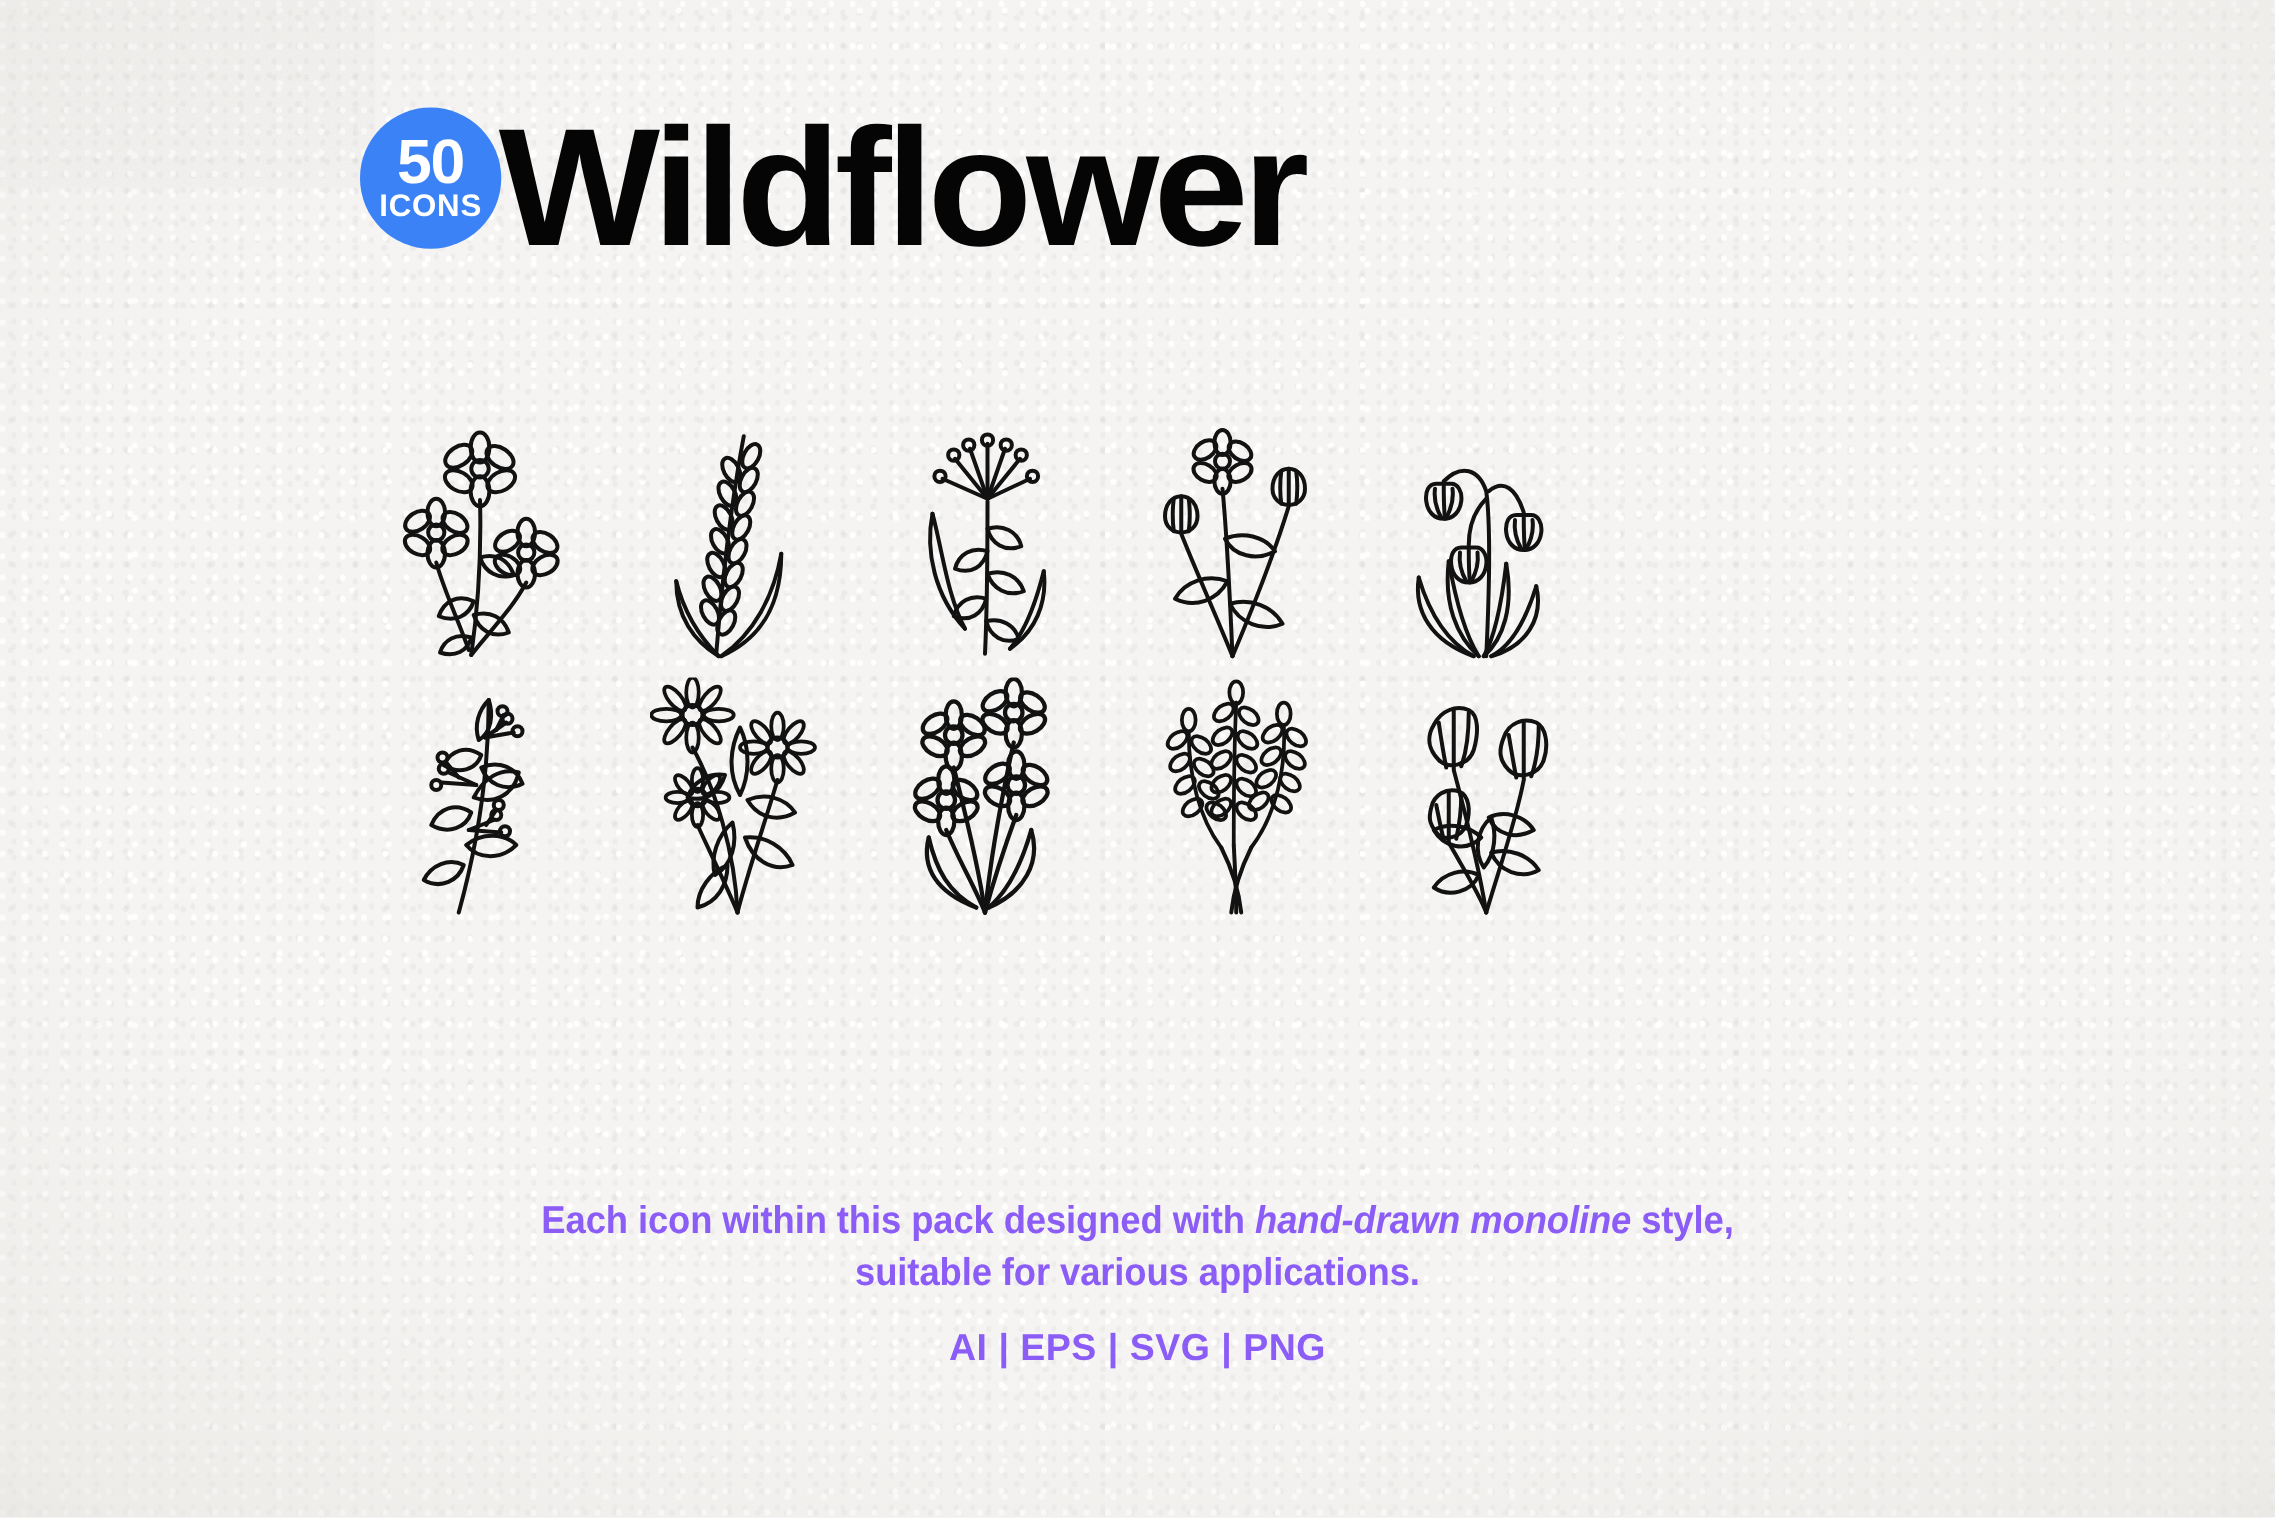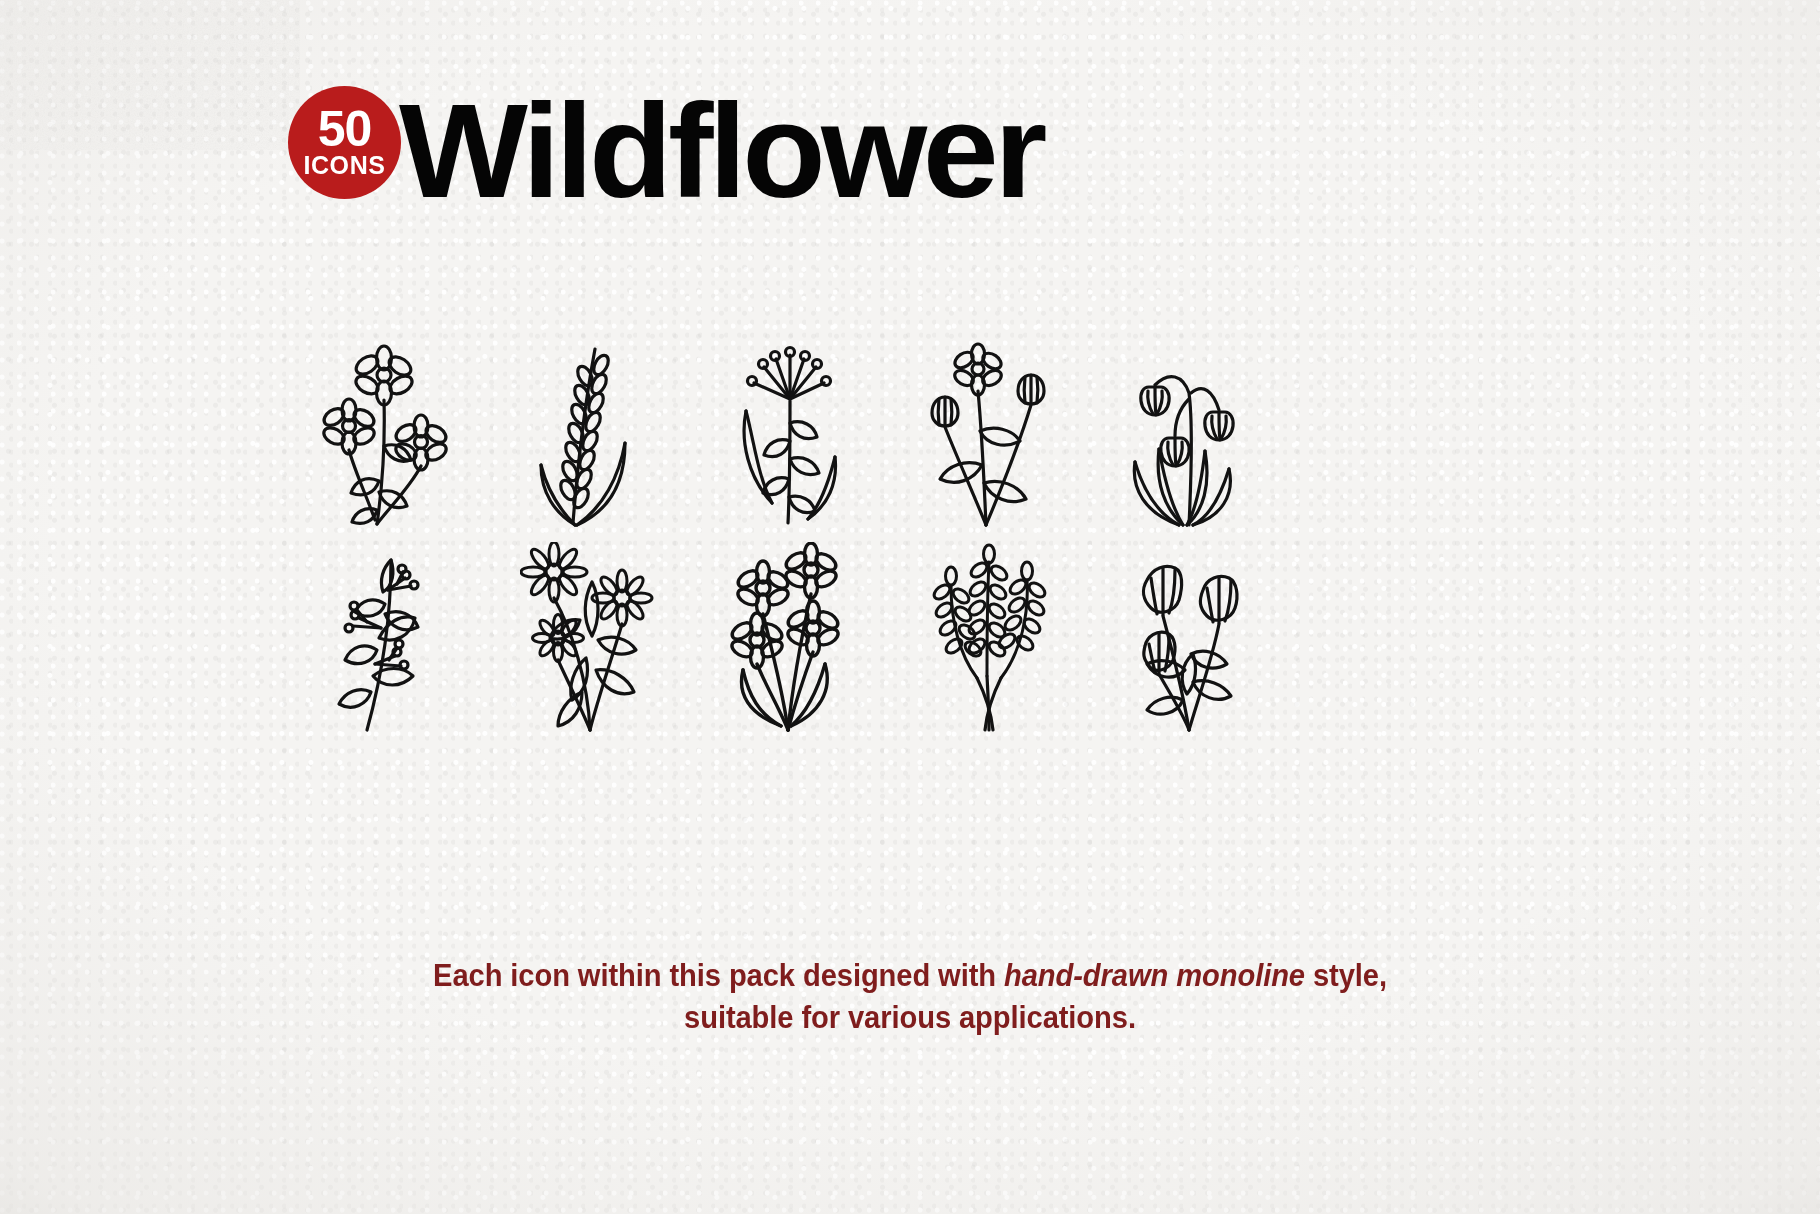--- a/index.html
+++ b/index.html
@@ -45,21 +45,21 @@
 
   
   .header {
     position: absolute;
     left: 288px; top: 76px;
     display: flex; align-items: flex-start;
   }
   .badge {
     width: 113px; height: 113px;
     border-radius: 50%;
-    background: #b91c1c;
+    background: #3b82f6;
     color: #fff;
     display: flex; flex-direction: column;
     align-items: center; justify-content: center;
     margin-top: 10px;
     z-index: 3;
     position: relative;
   }
   .badge-num {
     font-size: 50px; font-weight: 900;
     line-height: .86; letter-spacing: -1px;
@@ -92,21 +92,21 @@
     align-items: end;
   }
   .icon-cell { width: 200px; height: 205px; display:flex; align-items:flex-end; justify-content:center; }
   .icon-cell svg { display:block; }
 
   
   .footer {
     position: absolute;
     left: 0; right: 0; top: 955px;
     text-align: center;
-    color: #7f1d1d;
+    color: #8b5cf6;
   }
   .tagline {
     font-size: 31px;
     font-weight: 700;
     line-height: 1.36;
     letter-spacing: -.1px;
     transform: scaleX(.94);
   }
   .tagline .em { font-style: italic; }
   .formats {
@@ -527,15 +527,16 @@
       </svg>
     </div>
 
   </div>
 
   <div class="footer">
     <div class="tagline">
       <span>Each icon within this pack designed with </span><span class="em">hand-drawn monoline</span><span> style,</span><br>
       <span>suitable for various applications.</span>
     </div>
+    <div class="formats">AI | EPS | SVG | PNG</div>
   </div>
 
 </div>
 
 </body></html>

